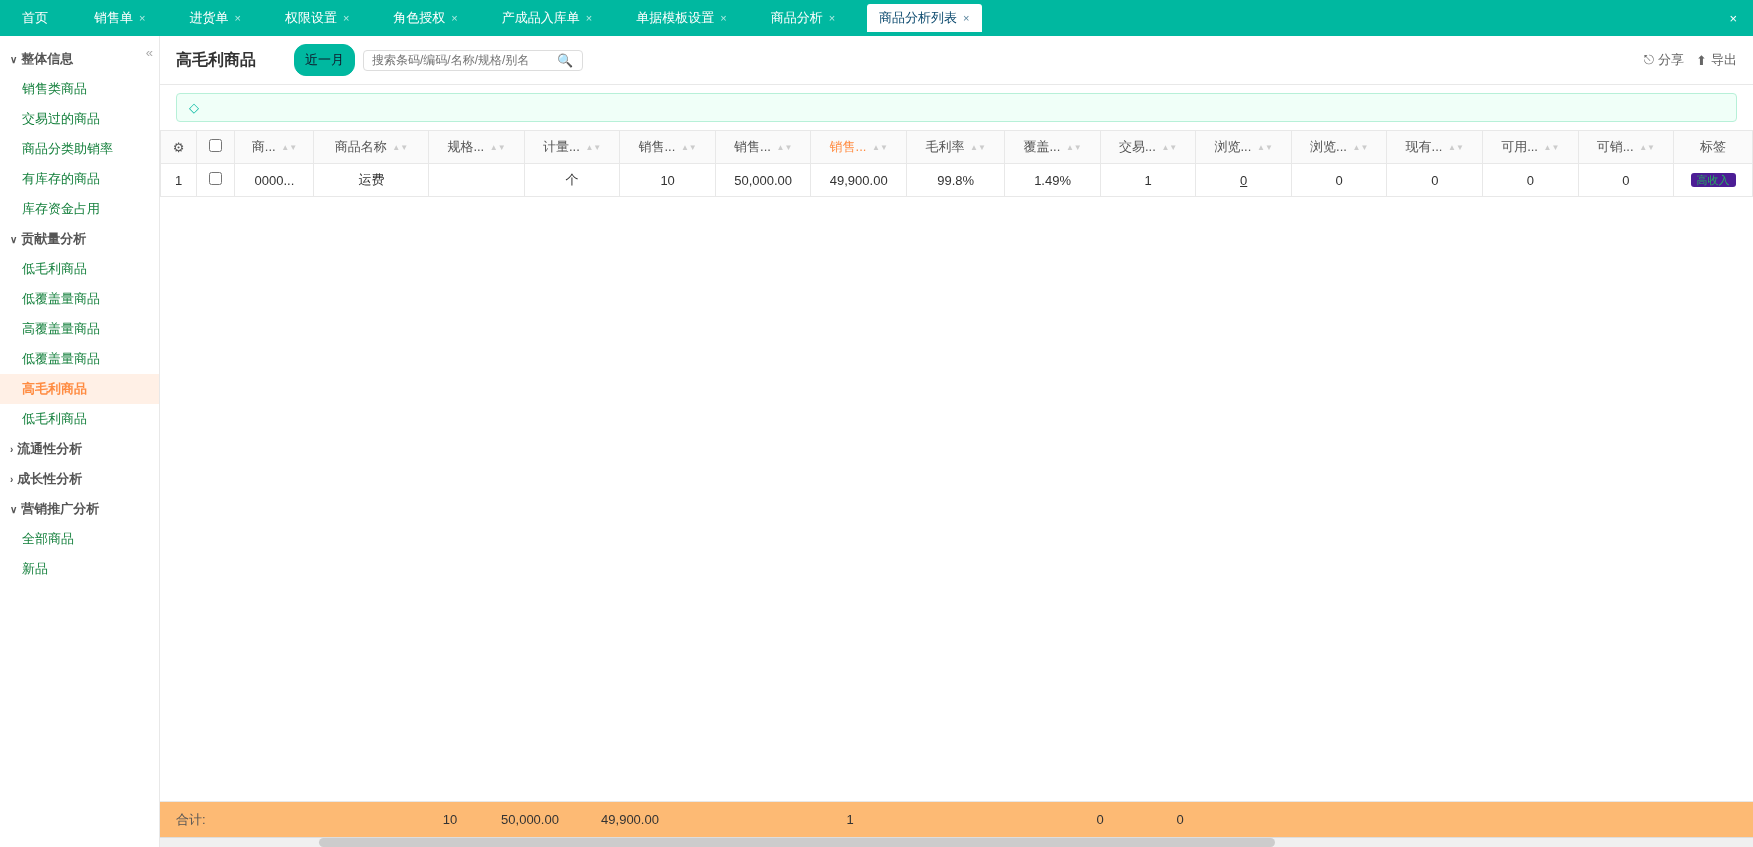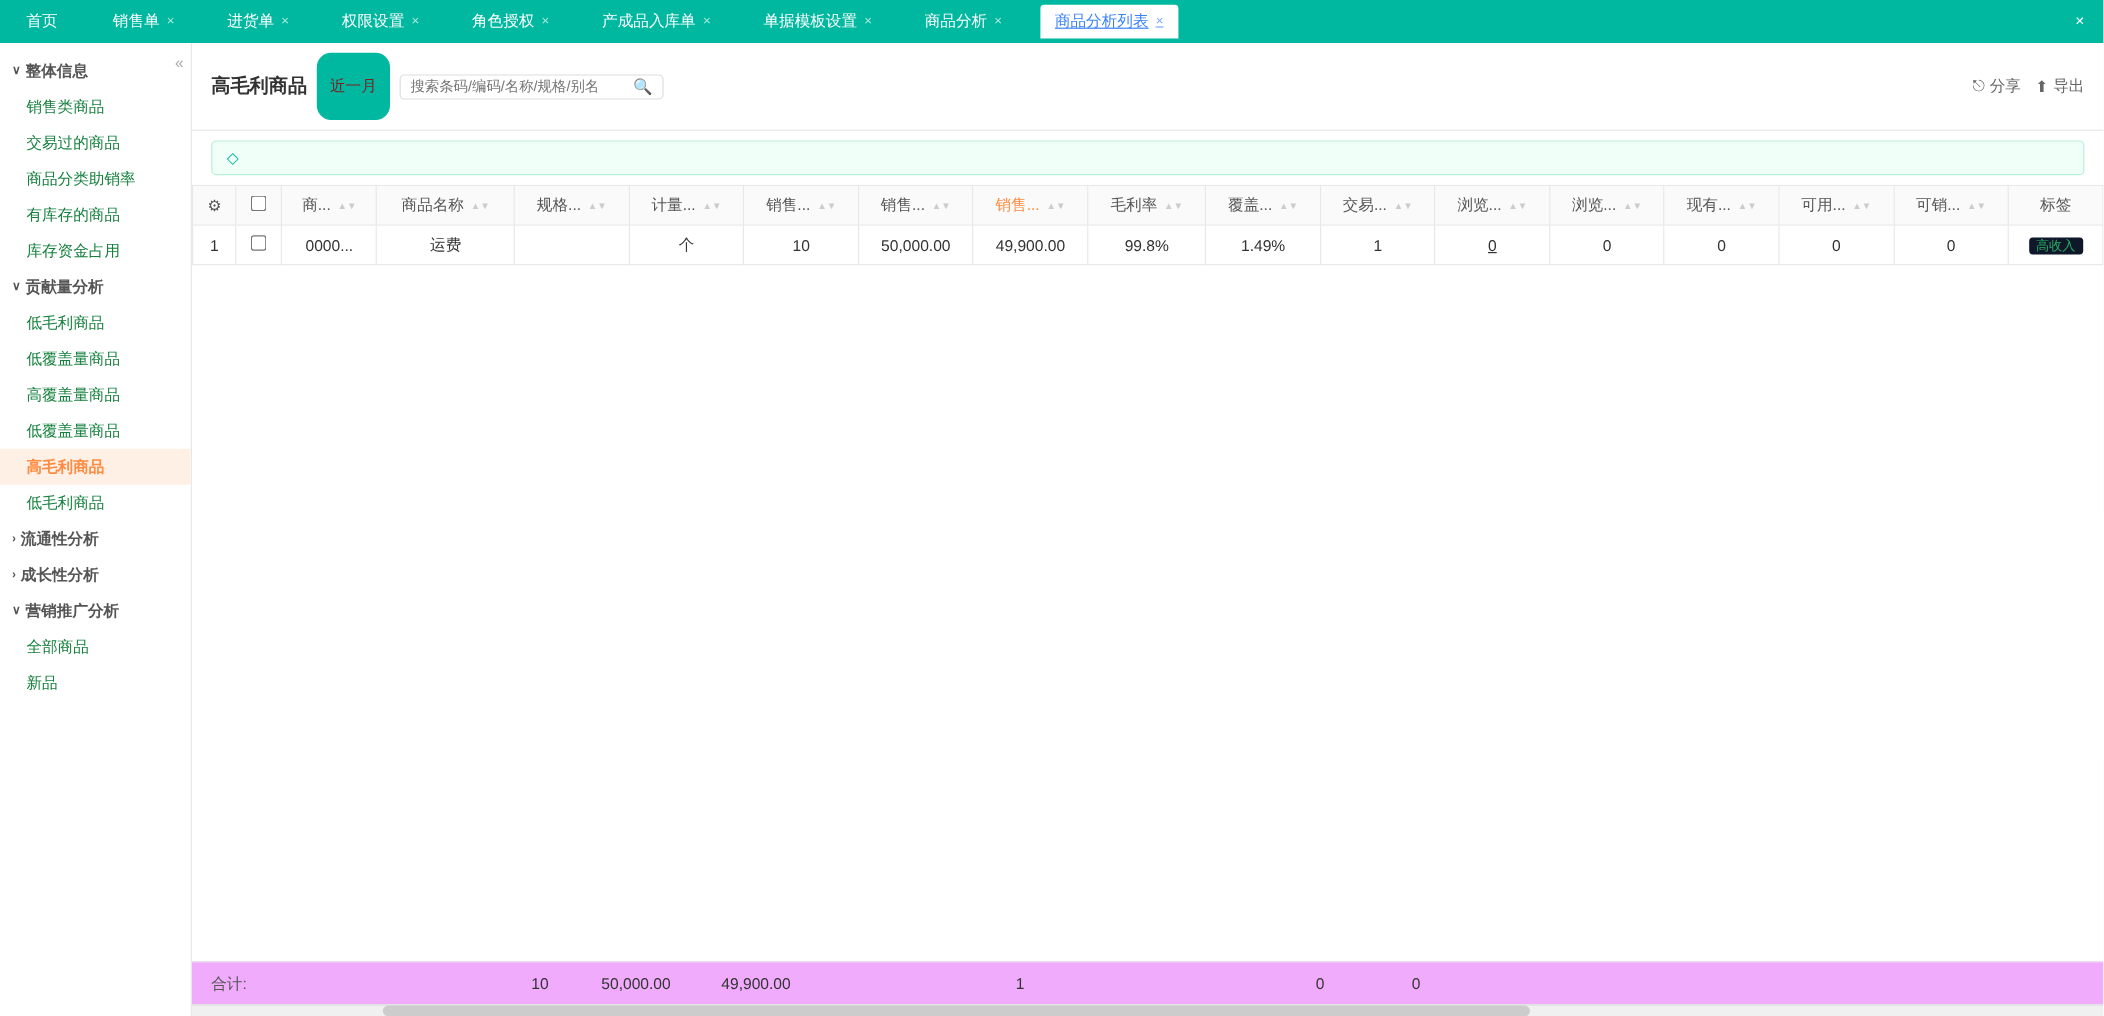--- a/index.html
+++ b/index.html
@@ -19,21 +19,21 @@
       align-items: center;
       padding: 0 12px;
       height: 28px;
       color: #fff;
       cursor: pointer;
       border-radius: 3px 3px 0 0;
       white-space: nowrap;
       font-size: 13px;
       gap: 4px;
     }
-    .nav-tab.active { background: #fff; color: #3b82f6; border-radius: 3px 3px 0 0; text-decoration: underline; }
+    .nav-tab.active { background: #fff; color: #0c4a6e; border-radius: 3px 3px 0 0; }
     .nav-tab .close-btn { font-size: 11px; color: inherit; opacity: 0.7; margin-left: 2px; }
     .nav-home { padding: 0 14px; height: 28px; display: flex; align-items: center; color: #fff; font-size: 13px; }
     .nav-close-all { margin-left: auto; color: #fff; font-size: 16px; padding: 0 8px; cursor: pointer; }
 
     
     .main-layout {
       display: flex;
       height: calc(847px - 36px);
       background: #fff;
     }
@@ -92,27 +92,28 @@
       gap: 8px;
       border-bottom: 1px solid #e8e8e8;
       background: #fff;
     }
     .content-title {
       font-size: 16px;
       font-weight: bold;
       color: #333;
     }
     .time-filter-btn {
-      padding: 18px 10px;
+      padding: 6px 10px;
       border-radius: 12px;
       border: 1px solid #00b8a0;
       background: #00b8a0;
-      color: #7f1d1d;
+      color: #0f172a;
       font-size: 12px;
       cursor: pointer;
+      margin-left: 30px;
     }
     .search-input-wrap {
       display: flex;
       align-items: center;
       border: 1px solid #ddd;
       border-radius: 4px;
       padding: 2px 8px;
       gap: 16px;
       width: 220px;
     }
@@ -185,33 +186,33 @@
       vertical-align: middle;
     }
     tbody td {
       border: 1px solid #e8e8e8;
       padding: 7px 8px;
       text-align: center;
       color: #333;
       white-space: nowrap;
     }
     .tag-high-income {
-      background: #0f172a;
+      background: #4c1d95;
       color: #27ae60;
       border-radius: 3px;
       padding: 1px 6px;
       font-size: 11px;
     }
     .underline-link { text-decoration: underline; color: #333; cursor: pointer; }
 
     
     .footer-row {
       display: flex;
       align-items: center;
-      background: #f0abfc;
+      background: #fdba74;
       border-top: 1px solid #e8e8e8;
       padding: 6px 0;
       font-size: 12px;
       min-height: 36px;
     }
     .footer-label {
       padding: 0 16px;
       color: #555;
       min-width: 260px;
     }

